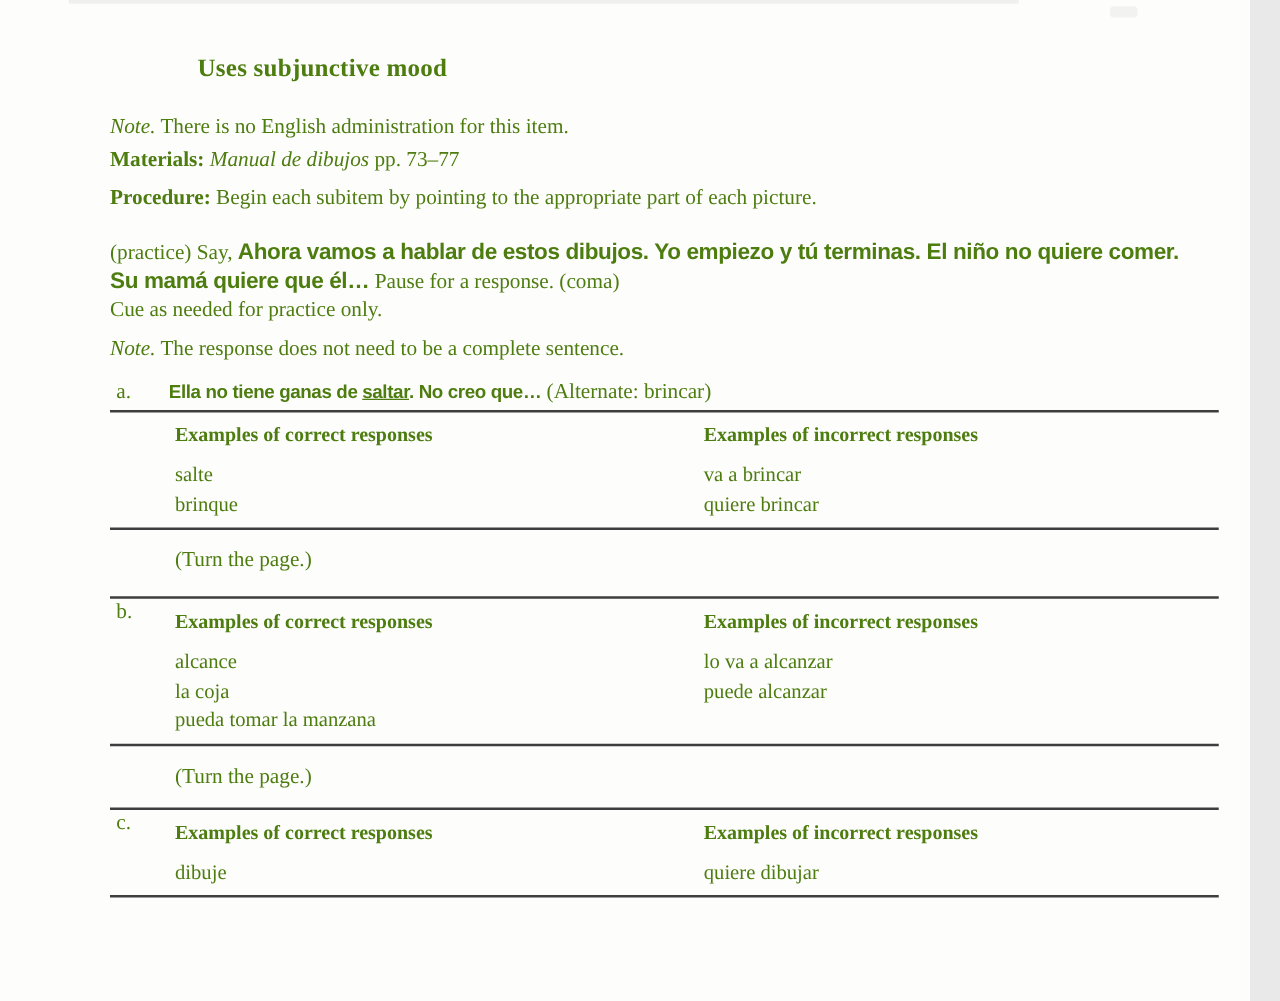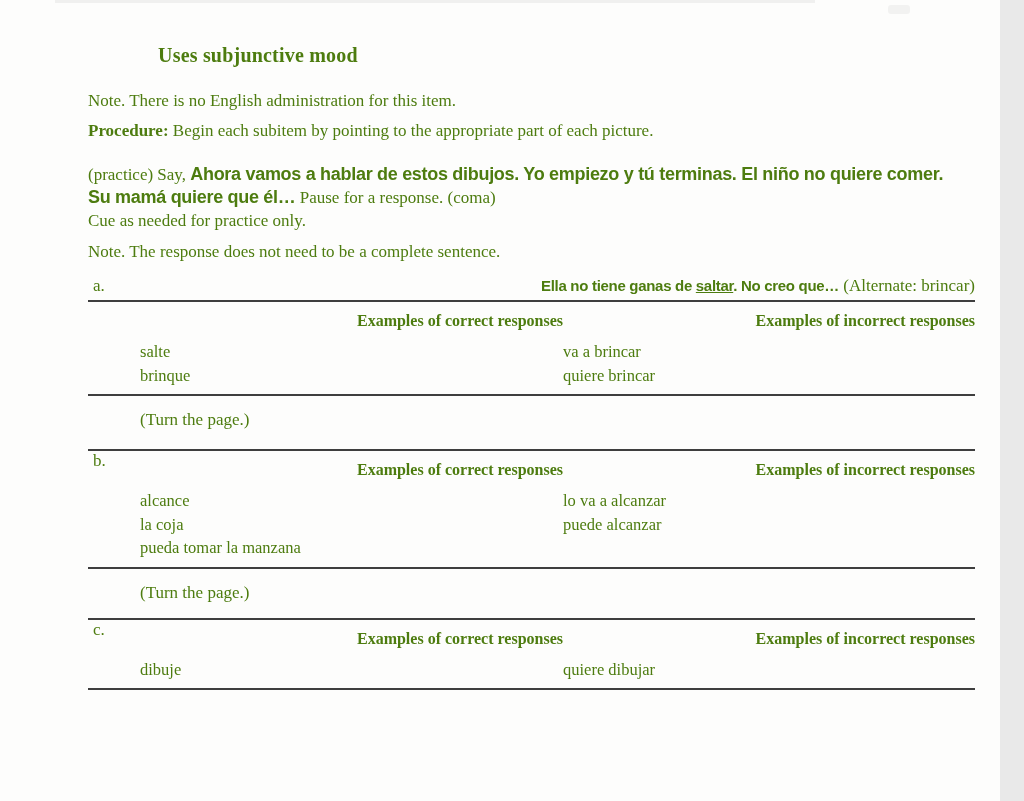--- a/index.html
+++ b/index.html
@@ -17,21 +17,21 @@
     background:rgba(0,0,0,0.045); border-radius:3px;
   }
   .content { position:absolute; left:88px; top:0; width:887px; }
 
   .title {
     margin:42px 0 0 70px;
     font:700 20px/26px "Liberation Serif", serif;
     letter-spacing:0.2px;
   }
   p.para { font:17px/23px "Liberation Serif", serif; margin:0; }
-  .it { }
+  .it { font-style:italic; }
   .bf { font-weight:700; }
   .sansb {
     font-family:"Liberation Sans", sans-serif; font-weight:700;
     font-size:18px; letter-spacing:-0.3px;
   }
   #p-note1     { margin-top:21px; }
   #p-materials { margin-top:4px; }
   #p-procedure { margin-top:7px; }
   #p-practice  { margin-top:21px; }
   #p-cue       { }
@@ -43,37 +43,35 @@
   .item-b { margin-top:18px; }
   .item-c { margin-top:14px; }
   .item-letter {
     position:absolute; left:5px; top:0;
     font:17px/23px "Liberation Serif", serif;
   }
   .item-line {
     margin-left:47px;
     font:700 15px/23px "Liberation Sans", sans-serif;
     letter-spacing:-0.3px;
-    text-align:right;
   }
   .item-line .serif-in {
     font:400 17px/23px "Liberation Serif", serif; letter-spacing:0;
   }
   .ul { text-decoration:underline; }
 
   .resp-table {
     margin-top:3px;
     border-top:2px solid #3e3e3e;
     border-bottom:2px solid #3e3e3e;
     padding:10px 0 7px 52px;
   }
   .resp-head {
     display:grid; grid-template-columns:423px 1fr;
     font:700 16px/17px "Liberation Serif", serif;
-    text-align:right;
   }
   .resp-body {
     display:grid; grid-template-columns:423px 1fr;
     margin-top:11px;
     font:400 16.5px/23.5px "Liberation Serif", serif;
   }
   .turn-note { margin:12px 0 0 52px; font:17px/23px "Liberation Serif", serif; }
 </style>
 </head>
 <body>
@@ -81,20 +79,21 @@
 <div class="page">
   <div class="scan-top"></div>
   <div class="scan-smudge"></div>
 
   <div class="content">
 
     <h1 class="title">Uses subjunctive mood</h1>
 
     <p class="para" id="p-note1"><span class="it">Note.</span><span> There is no English administration for this item.</span></p>
 
+    <p class="para" id="p-materials"><span class="bf">Materials:</span><span class="it"> Manual de dibujos</span><span> pp. 73–77</span></p>
 
     <p class="para" id="p-procedure"><span class="bf">Procedure:</span><span> Begin each subitem by pointing to the appropriate part of each picture.</span></p>
 
     <p class="para" id="p-practice"><span>(practice) Say, </span><span class="sansb">Ahora vamos a hablar de estos dibujos. Yo empiezo y tú terminas. El niño no quiere comer.</span><br><span class="sansb">Su mamá quiere que él…</span><span> Pause for a response. (coma)</span></p>
 
     <p class="para" id="p-cue">Cue as needed for practice only.</p>
 
     <p class="para" id="p-note2"><span class="it">Note.</span><span> The response does not need to be a complete sentence.</span></p>
 
 

